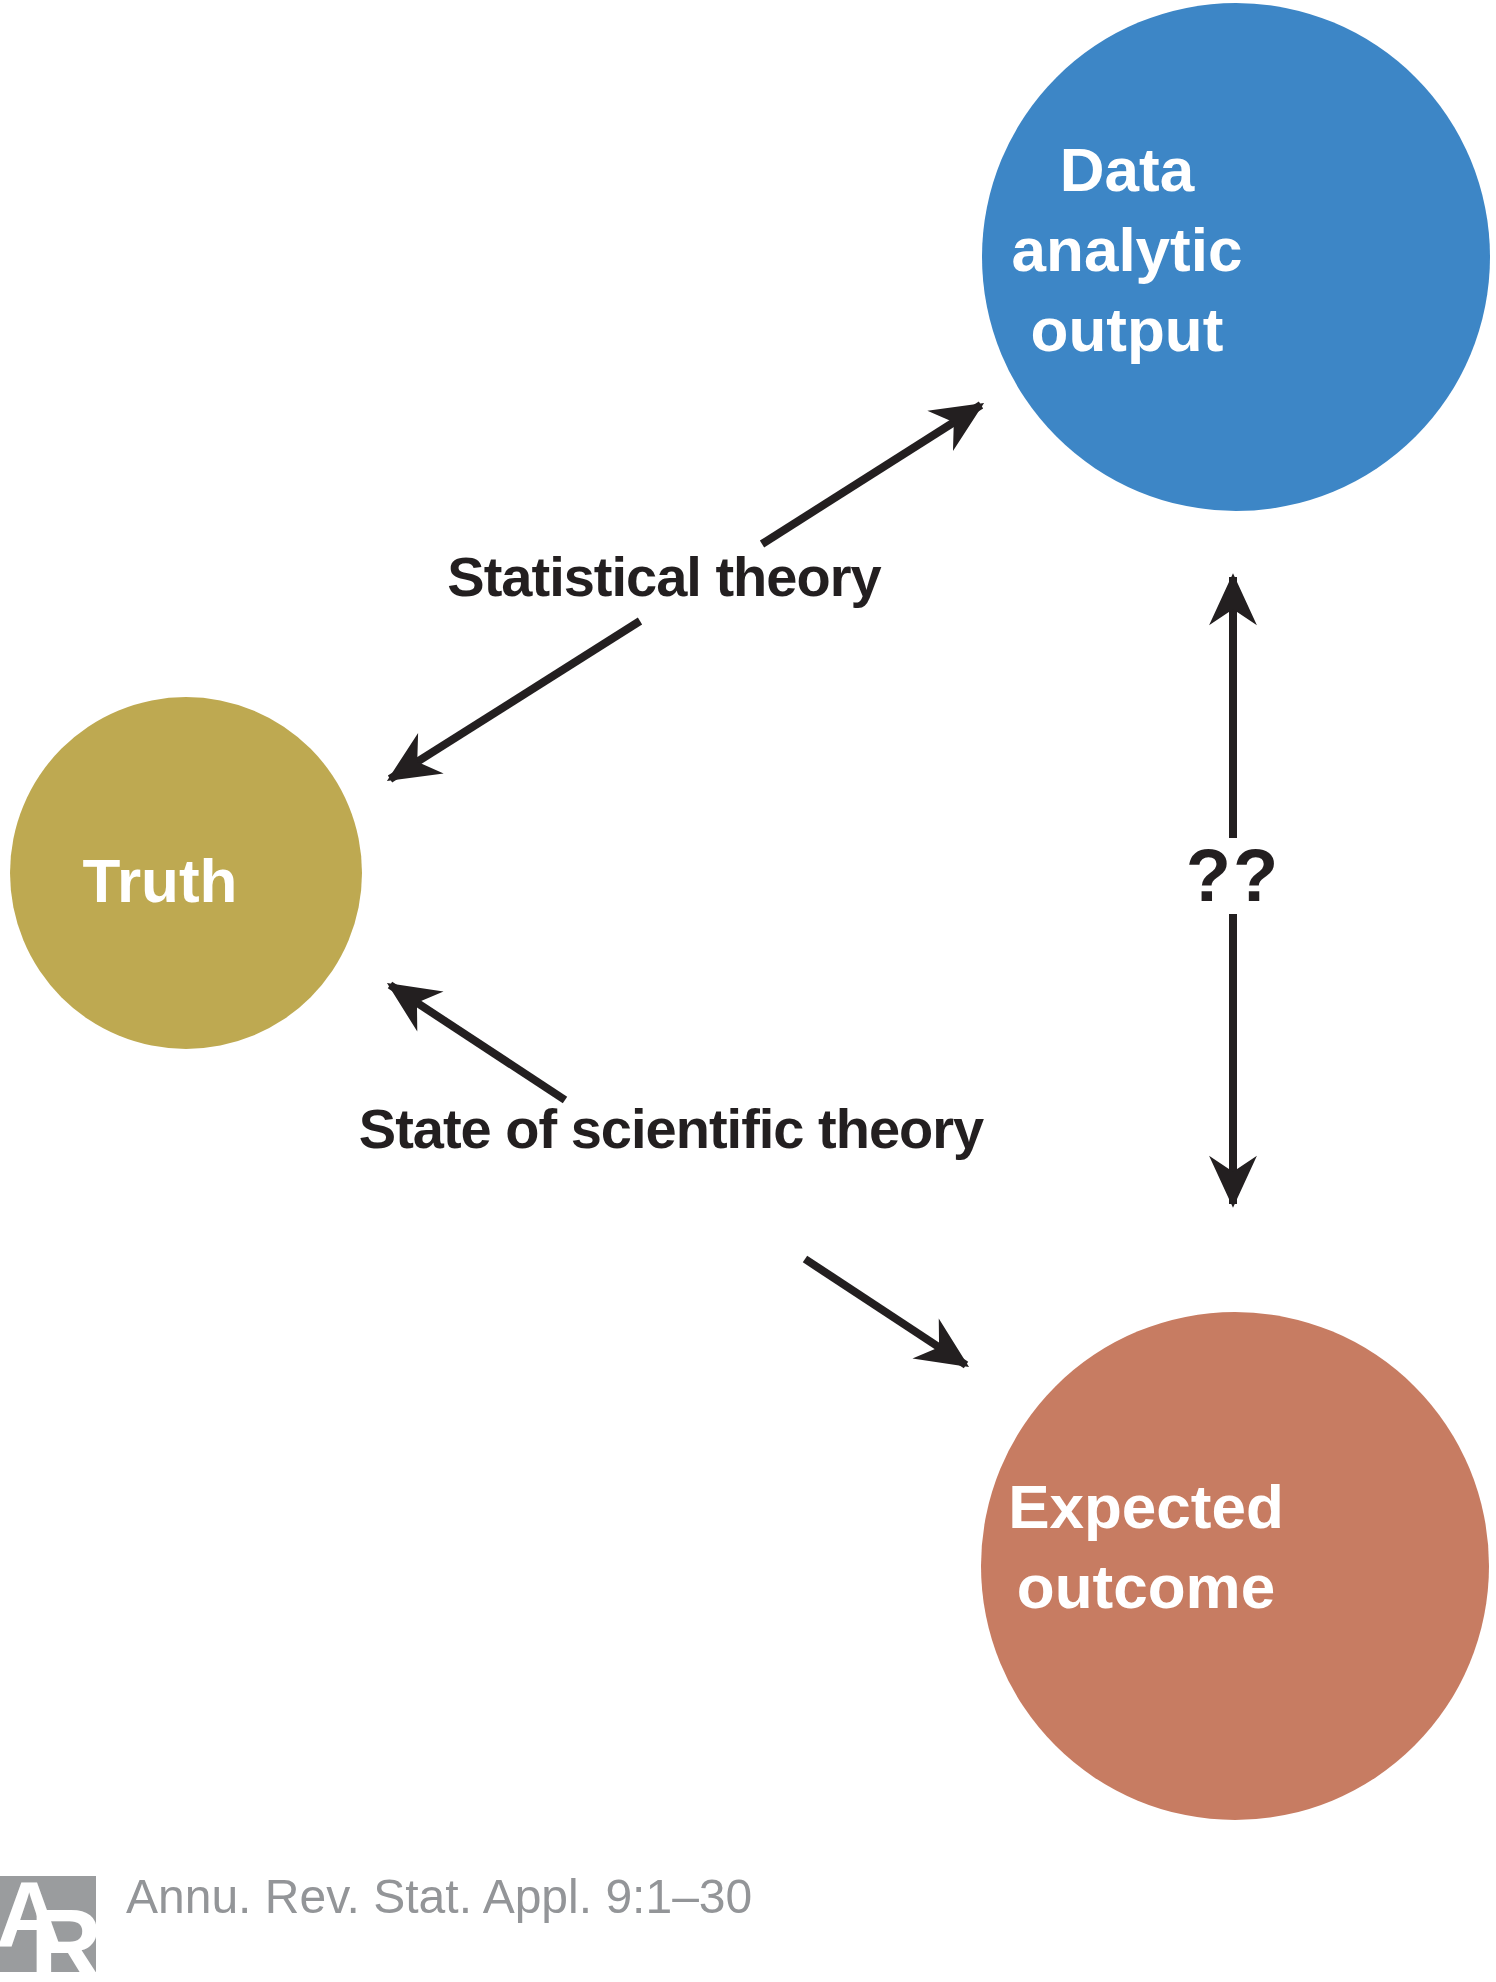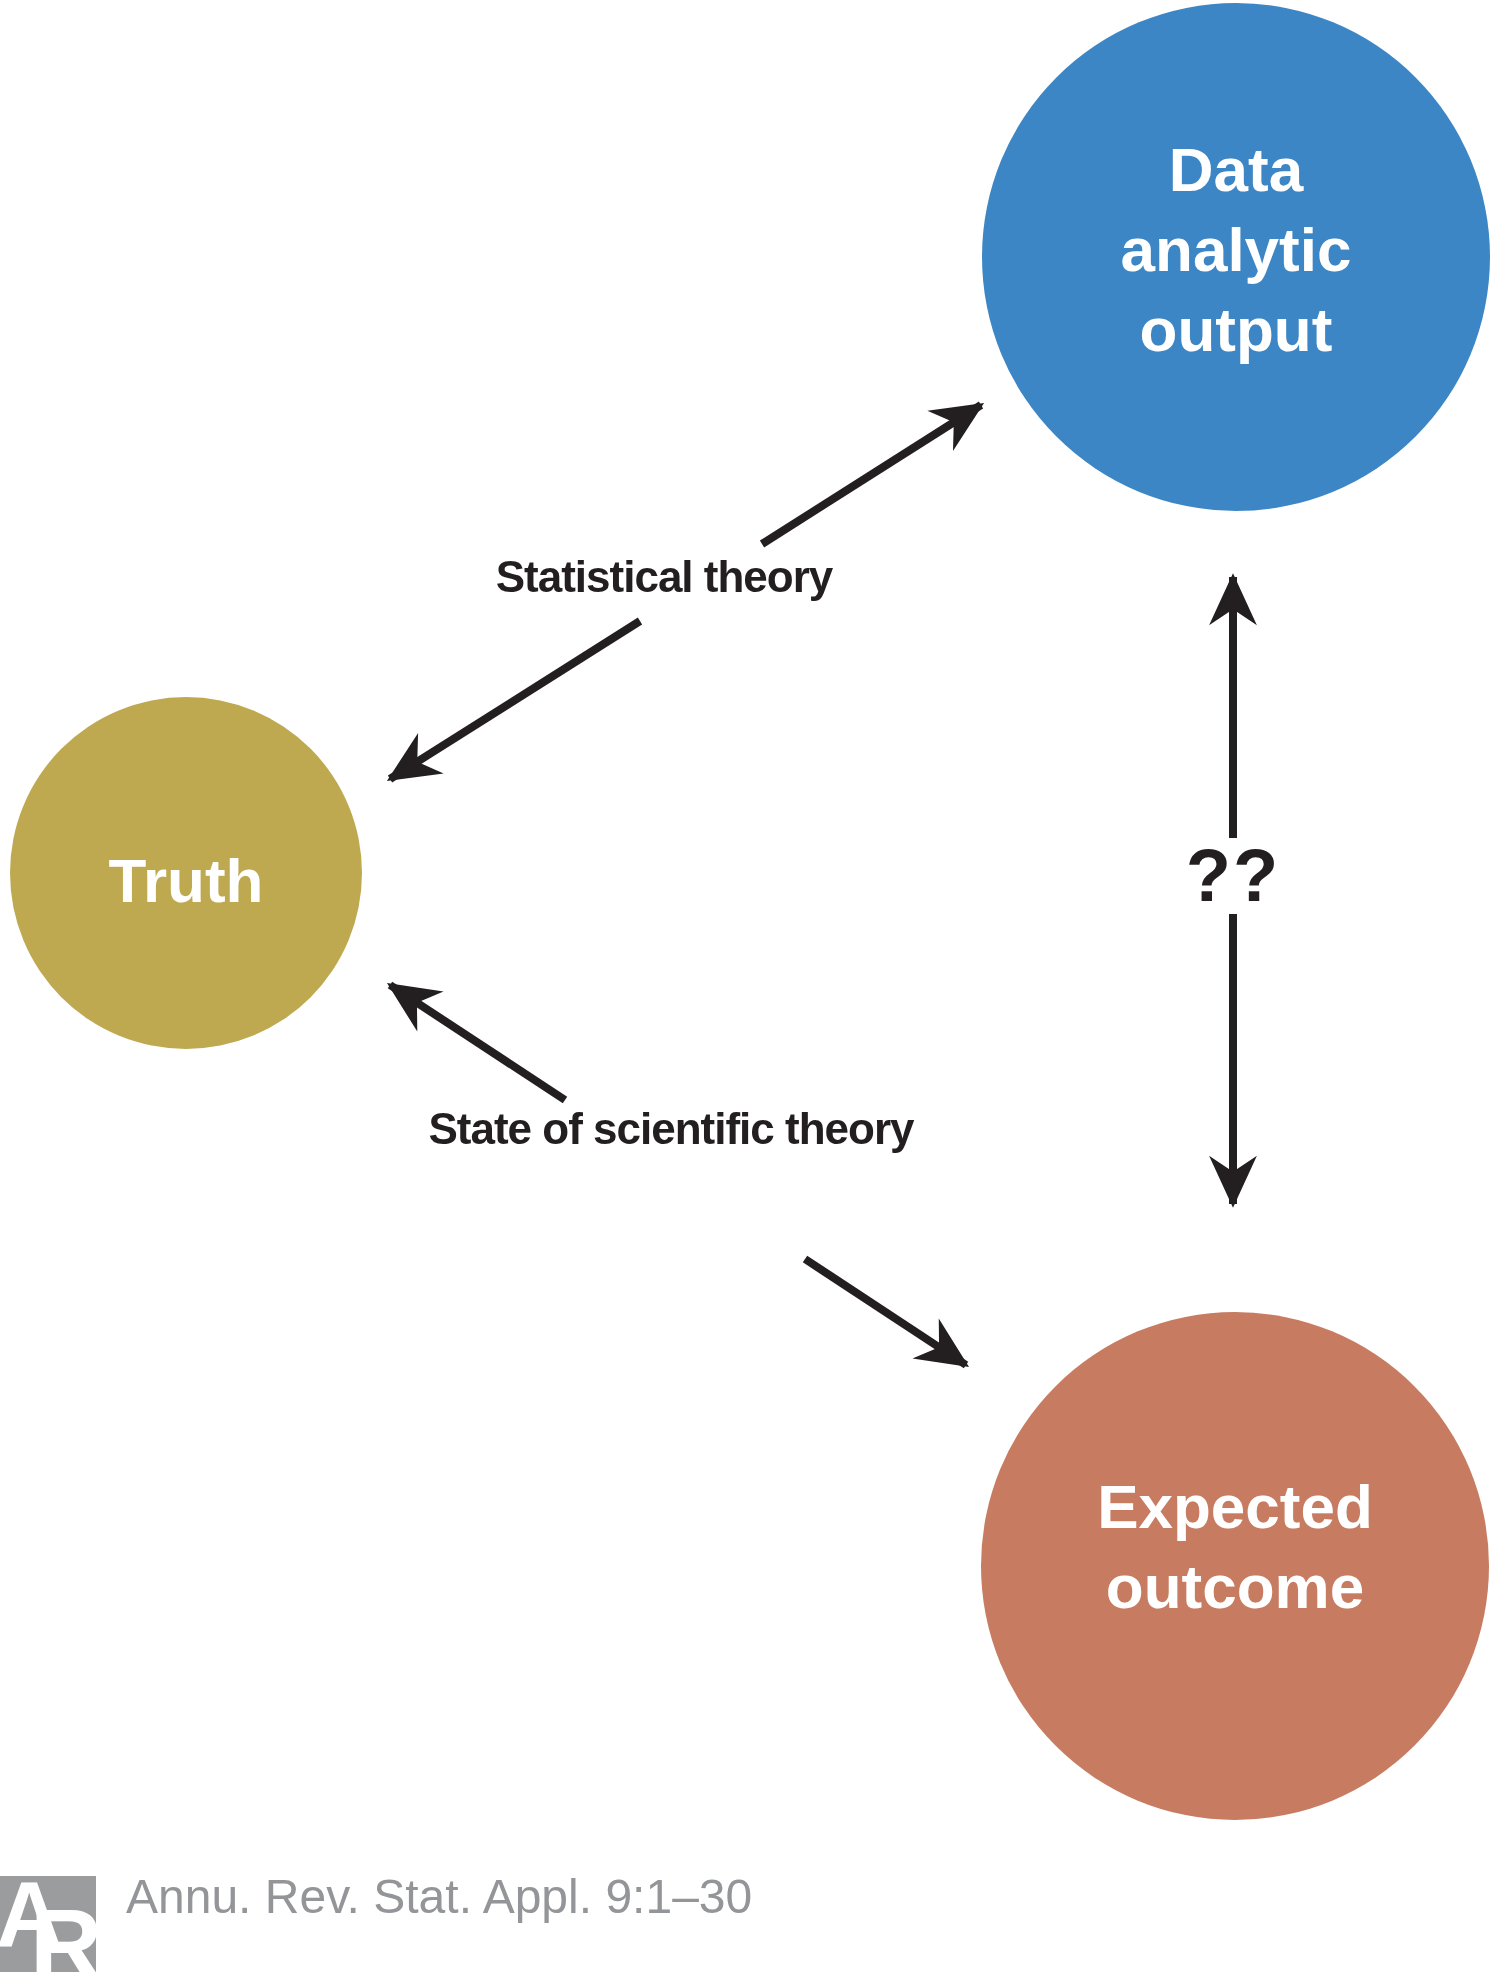--- a/index.html
+++ b/index.html
@@ -6,42 +6,42 @@
   #page{
     position:relative;
     width:1496px;height:1982px;
     background:#ffffff;
     overflow:hidden;
     font-family:"Liberation Sans", sans-serif;
   }
   .circle{
     position:absolute;
     border-radius:50%;
-    display:flex;align-items:center;justify-content:center;
+    display:flex;align-items:center;
     text-align:center;
   }
   .circle .clabel{
     color:#ffffff;
     font-weight:bold;
     font-size:62px;
     line-height:80px;
     letter-spacing:0px;
   }
   #node-blue{left:982px;top:3px;width:508px;height:508px;}
   #node-blue .clabel{width:290px;padding-bottom:14px;}
   #node-gold{left:10px;top:697px;width:352px;height:352px;}
   #node-gold .clabel{width:300px;margin-top:16px;}
   #node-red{left:981px;top:1312px;width:508px;height:508px;}
   #node-red .clabel{width:330px;padding-bottom:38px;}
 
   .edge-label{
     position:absolute;
     color:#231f20;
     font-weight:bold;
-    font-size:44px;
+    font-size:56px;
     text-align:center;
     letter-spacing:-1px;
   }
   #label-statistical{left:314px;top:537px;width:700px;line-height:80px;}
   #label-state{left:321px;top:1095px;width:700px;line-height:68px;}
   #label-qq{left:1133px;top:830px;width:200px;font-size:74px;line-height:92px;letter-spacing:2px;}
 
   #arrows{position:absolute;left:0;top:0;}
 
   #ar-logo-square{

